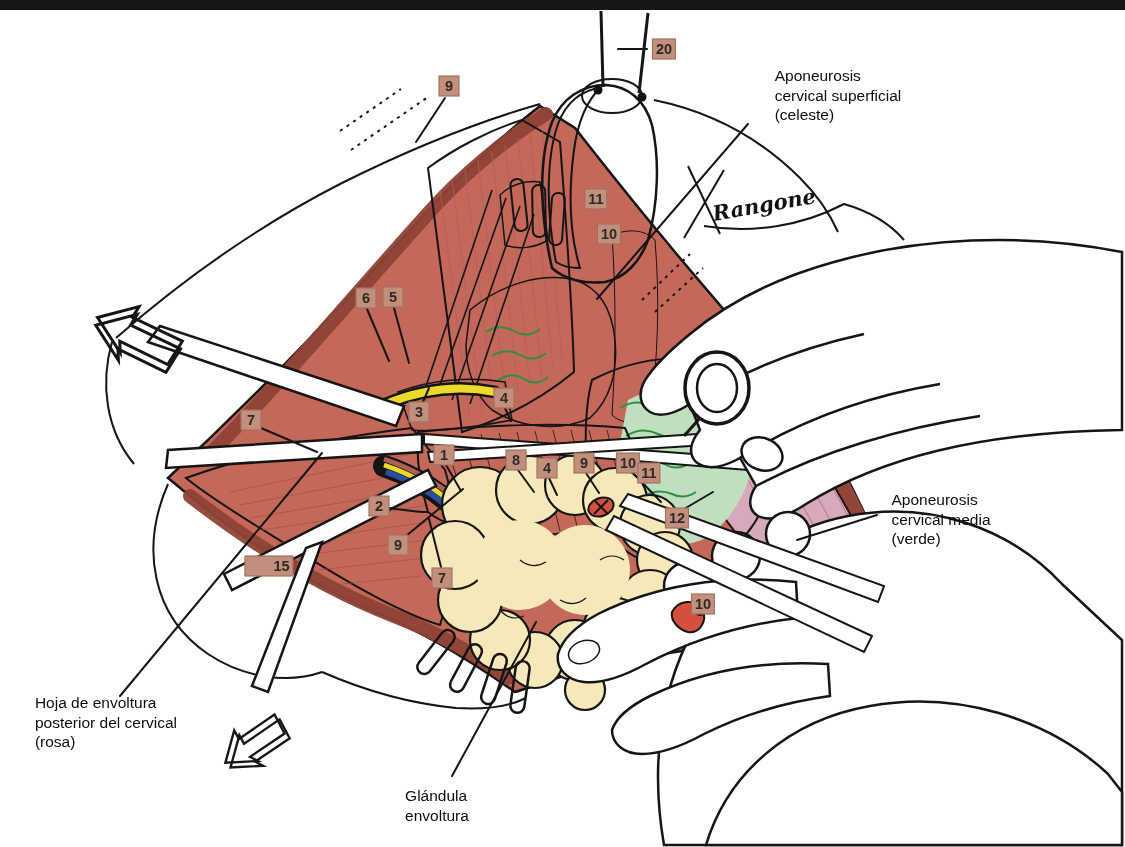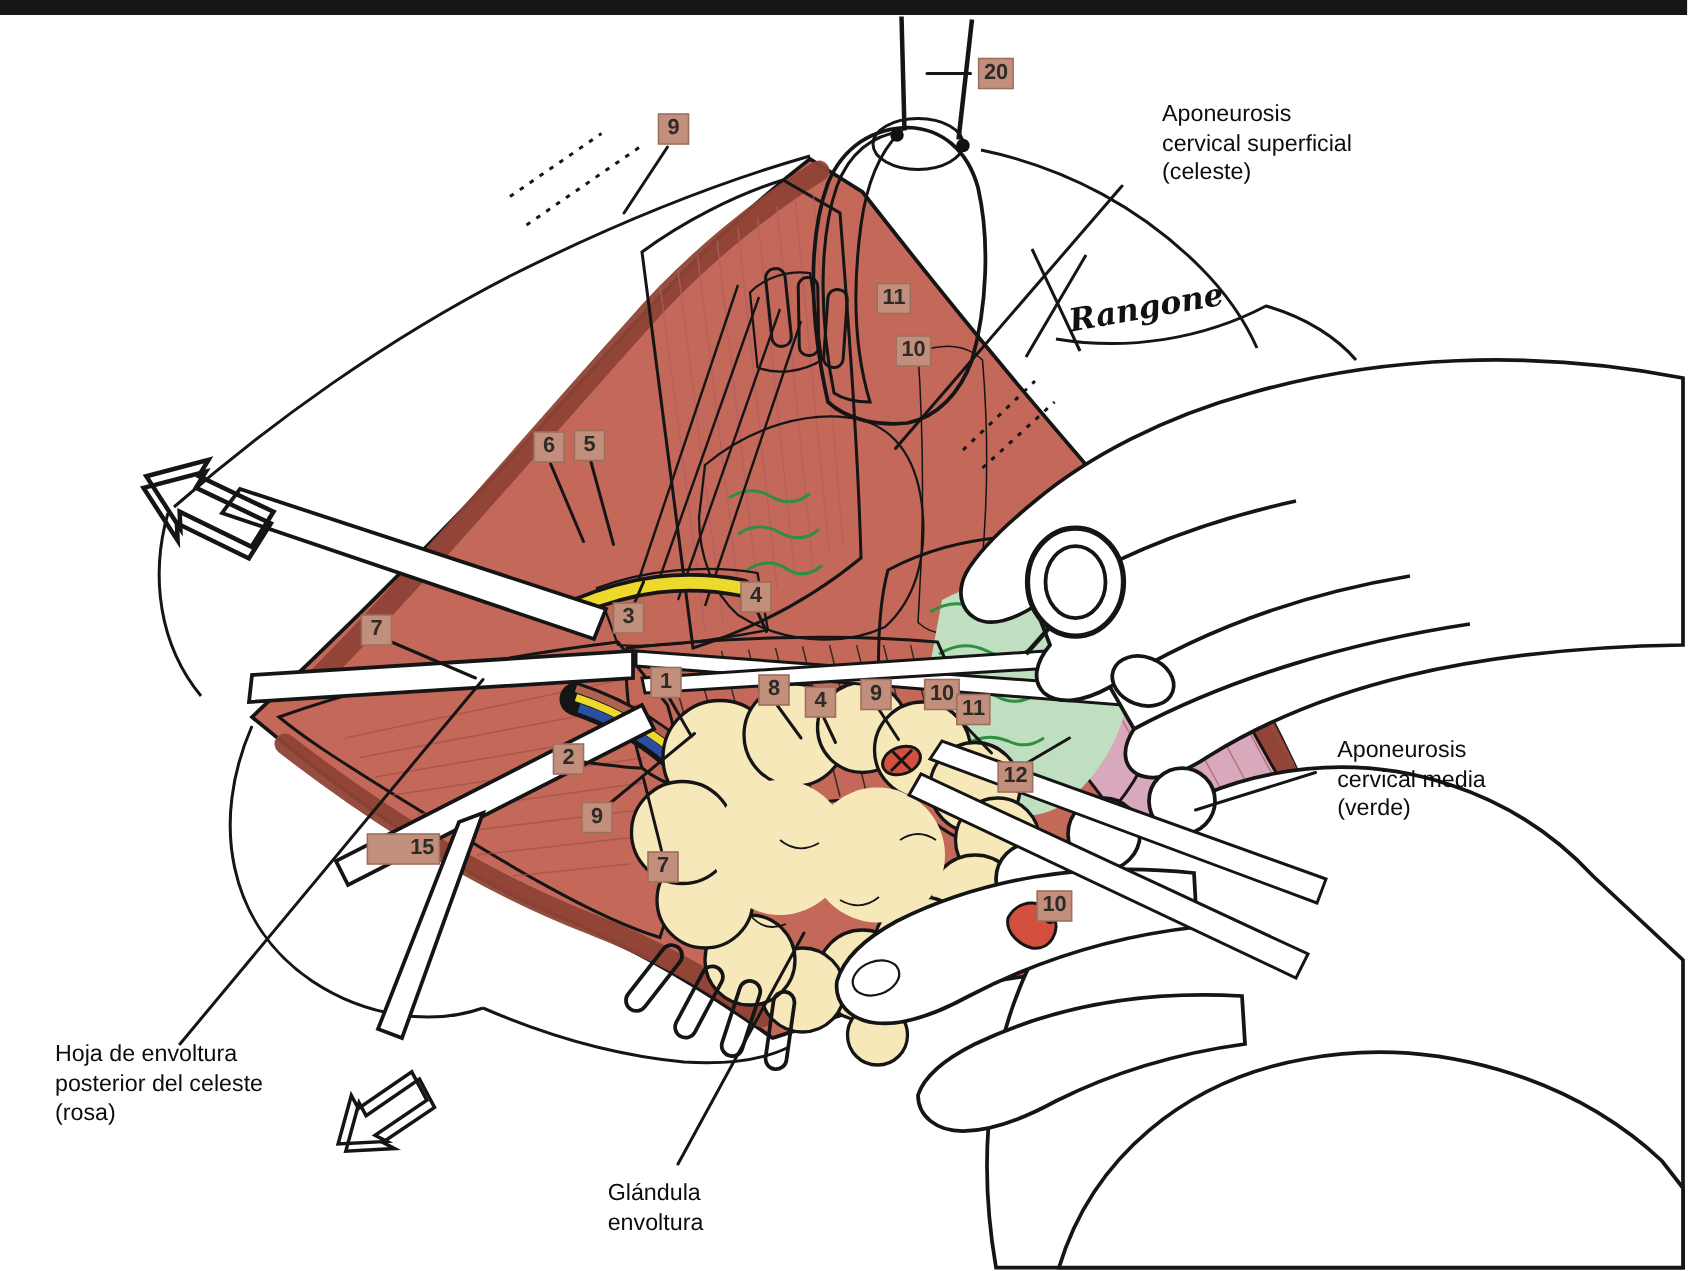--- a/index.html
+++ b/index.html
@@ -345,18 +345,18 @@
       <div class="marker" style="left: 442px; top: 578px;">7</div>
       <div class="marker" style="left: 677px; top: 518px; text-align: right;">12</div>
       <div class="marker" style="left: 703px; top: 604px;">10</div>
       <div class="label" style="left: 838px; top: 96px;">Aponeurosis
 cervical superficial
 (celeste)</div>
       <div class="label" style="left: 941px; top: 520px;">Aponeurosis
 cervical media
 (verde)</div>
       <div class="label" style="left: 106px; top: 723px;">Hoja de envoltura
-posterior del celeste
+posterior del cervical
 (rosa)</div>
       <div class="label" style="left: 437px; top: 806px;">Glándula
 envoltura</div>
     </div>
 </div>
 
 </body></html>

